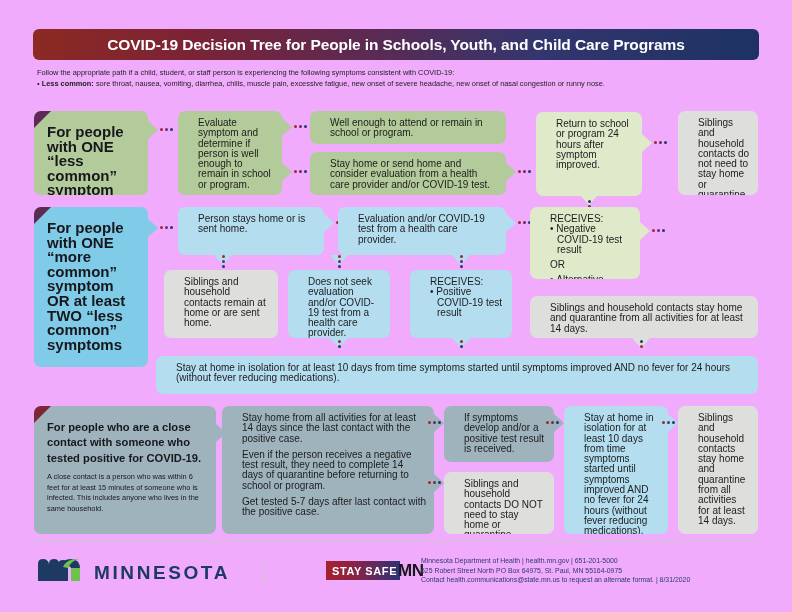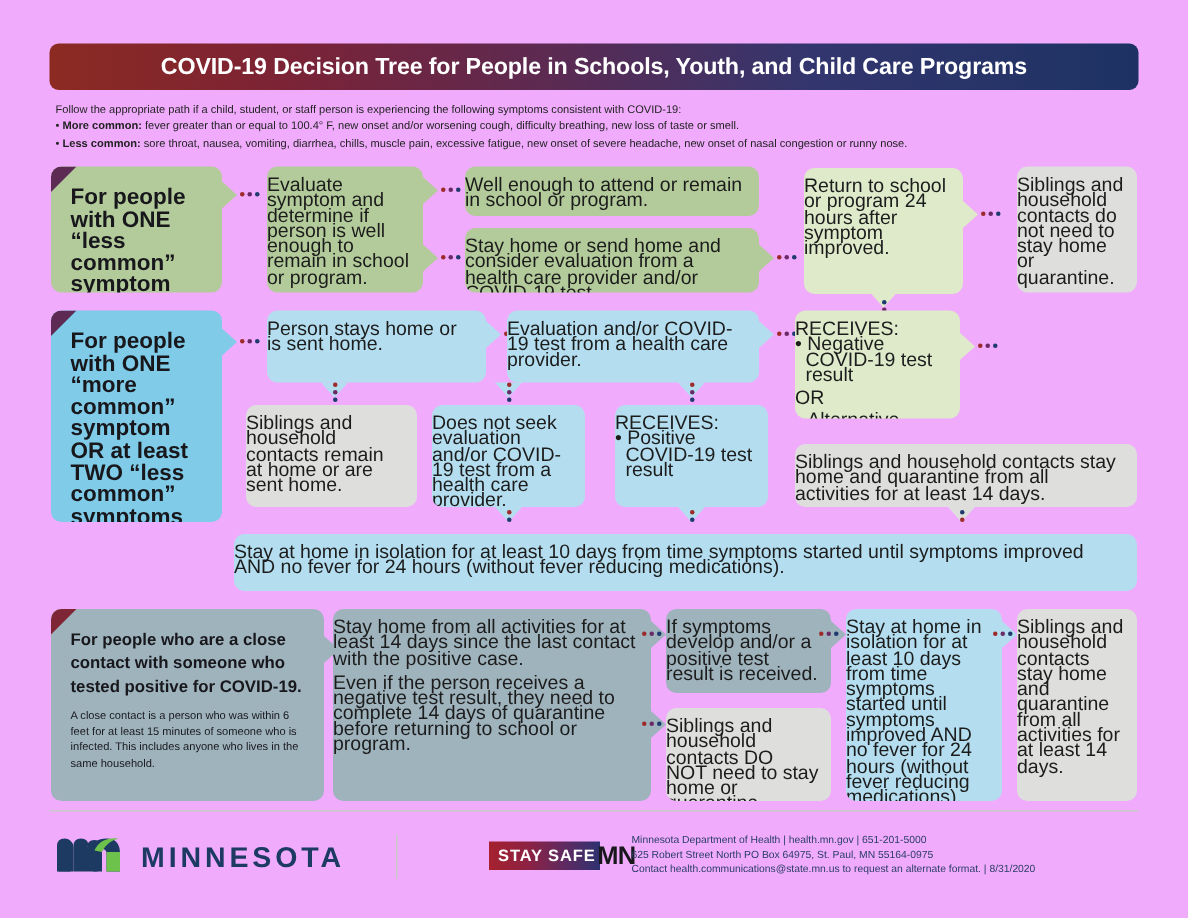--- a/index.html
+++ b/index.html
@@ -41,24 +41,24 @@
     font-size: 7.4px;
     line-height: 11.3px;
   }
   #intro .line { white-space: nowrap; }
   #intro b { font-weight: bold; }
 
   
   .box {
     position: absolute;
     border-radius: 7px;
-    font-size: 13px;
+    font-size: 10px;
     line-height: 10.3px;
     color: #1c1c1c;
-    padding: 7px 8px 6px 0;
+    padding: 7px 8px 6px 20px;
     overflow: hidden;
   }
   .box .txt { display: block; }
   .box p + p { margin-top: 6px; }
 
   .green  { background: #b3cb9a; }
   .lgreen { background: #dfeacb; }
   .blue   { background: #b4deef; }
   .bluehdr{ background: #7fcbe8; }
   .steel  { background: #9fb3bd; }
@@ -204,24 +204,20 @@
 <div id="page">
 
   <div id="header-banner">
     <span id="header-title">COVID-19 Decision Tree for People in Schools, Youth, and Child Care Programs</span>
   </div>
 
   <div id="intro">
     <div class="line">Follow the appropriate path if a child, student, or staff person is experiencing the following symptoms consistent with COVID-19:</div>
     <div class="line">
       <span>•</span>
-      <b>More common:</b><span> fever greater than or equal to 100.4° F, new onset and/or worsening cough, difficulty breathing, new loss of taste or smell.</span>
-    </div>
-    <div class="line">
-      <span>•</span>
       <b>Less common:</b><span> sore throat, nausea, vomiting, diarrhea, chills, muscle pain, excessive fatigue, new onset of severe headache, new onset of nasal congestion or runny nose.</span>
     </div>
   </div>
 
   <div class="section-head green" style="left:34px; top:111px; width:114px; height:84px;">
     <span class="corner"></span>
     <span class="title">For people with ONE “less common” symptom</span>
   </div>
   <div class="tab-r t-green" style="left:148px; top:121px;"></div>
   <div class="conn" style="left:160px; top:128px;">
@@ -274,21 +270,21 @@
     <span class="txt">Siblings and household contacts do not need to stay home or quarantine.</span>
   </div>
 
   <div class="tab-b tb-lgreen" style="left:580px; top:195px;"></div>
   <div class="conn vert" style="left:588px; top:200px;">
     <span class="d d3"></span>
     <span class="d d2"></span>
     <span class="d d1"></span>
   </div>
 
-  <div class="section-head bluehdr" style="left:34px; top:207px; width:114px; height:141px;">
+  <div class="section-head bluehdr" style="left:34px; top:207px; width:114px; height:160px;">
     <span class="corner"></span>
     <span class="title">For people with ONE “more common” symptom OR at least TWO “less common” symptoms</span>
   </div>
   <div class="tab-r t-bluehdr" style="left:148px; top:219px;"></div>
   <div class="conn" style="left:160px; top:226px;">
     <span class="d d1"></span>
     <span class="d d2"></span>
     <span class="d d3"></span>
   </div>
 
@@ -389,20 +385,21 @@
   <div class="tab-r t-steel" style="left:216px; top:424px;"></div>
   <div class="conn" style="left:228px; top:431px;">
     <span class="d d1"></span>
     <span class="d d2"></span>
     <span class="d d3"></span>
   </div>
 
   <div class="box steel" style="left:222px; top:406px; width:212px; height:128px;">
     <p>Stay home from all activities for at least 14 days since the last contact with the positive case.</p>
     <p>Even if the person receives a negative test result, they need to complete 14 days of quarantine before returning to school or program.</p>
+    <p>Get tested 5-7 days after last contact with the positive case.</p>
   </div>
   <div class="tab-r t-steel" style="left:434px; top:414px;"></div>
   <div class="conn" style="left:428px; top:421px;">
     <span class="d d1"></span>
     <span class="d d2"></span>
     <span class="d d3"></span>
   </div>
   <div class="tab-r t-steel" style="left:434px; top:474px;"></div>
   <div class="conn" style="left:428px; top:481px;">
     <span class="d d1"></span>

